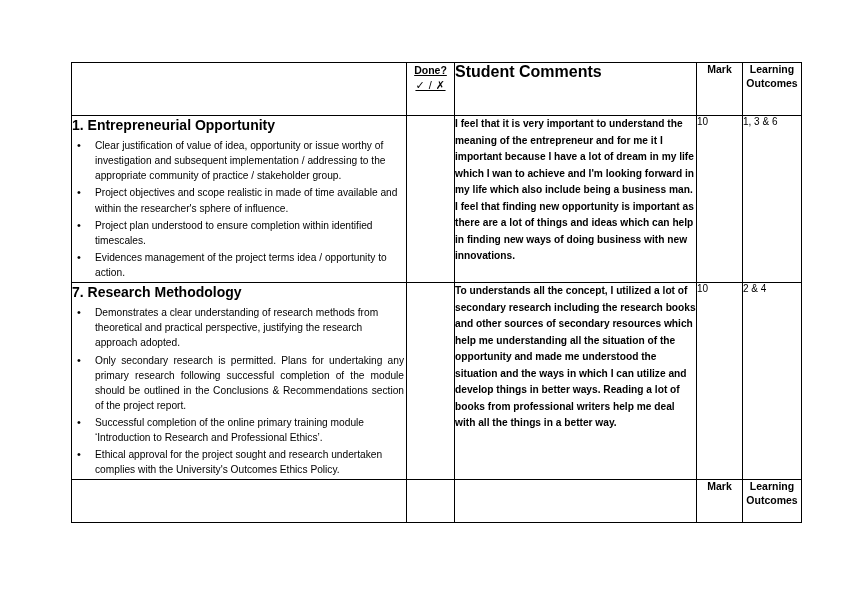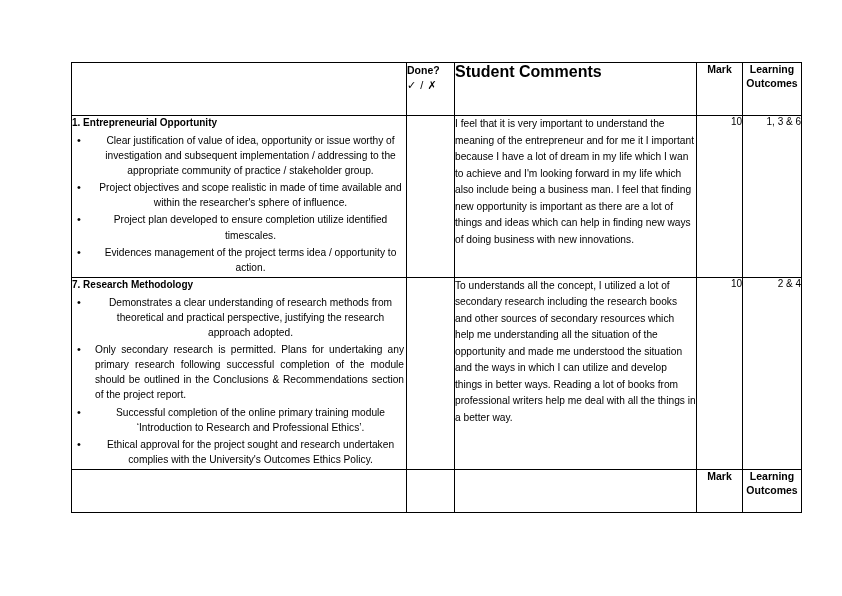--- a/index.html
+++ b/index.html
@@ -43,25 +43,26 @@
   col.c-comments { width: 242px; }
   col.c-mark     { width: 46px;  }
   col.c-lo       { width: 59px;  }
 
   
   tr.header-row td { height: 52px; }
   td.hdr-criteria {
     border: none;
   }
   td.hdr-done {
-    text-align: left;
+    text-align: center;
     padding: 6px 0 4px 4px;
     font-weight: bold;
     font-size: 10.5px;
     line-height: 1.45;
+    text-decoration: underline;
   }
   td.hdr-done .done-label { display: block; }
   td.hdr-done .done-marks {
     display: block;
     font-weight: normal;
     font-size: 11px;
     letter-spacing: 0.5px;
   }
   td.hdr-comments {
     font-weight: bold;
@@ -85,59 +86,59 @@
     line-height: 1.3;
   }
   td.hdr-lo .lo-l1, td.hdr-lo .lo-l2 { display: block; }
 
   
   td.criteria {
     padding: 8px 7px 8px 6px;
   }
   .crit-title {
     font-weight: bold;
-    font-size: 10px;
+    font-size: 14px;
     margin: 0 0 4px 0;
     line-height: 1.3;
   }
   ul.crit-list {
     margin: 0;
     padding: 0;
     list-style: none;
   }
   ul.crit-list li {
     position: relative;
     padding-left: 23px;
     margin-bottom: 2px;
     font-size: 10.2px;
     line-height: 1.48;
-    text-align: center;
   }
   ul.crit-list li::before {
     content: "\2022";
     position: absolute;
     left: 5px;
     top: -1px;
     font-size: 11px;
   }
   ul.crit-list li.justify {
     text-align: justify;
     padding-right: 2px;
   }
 
   
   td.comments {
     padding: 6px 6px 6px 5px;
     font-size: 10.2px;
     line-height: 1.62;
+    font-weight: bold;
   }
 
   
   td.mark, td.lo {
-    text-align: right;
+    text-align: left;
     vertical-align: middle;
     font-size: 10px;
   }
 
   
   tr.footer-row td { height: 42px; }
   td.ftr-mark, td.ftr-lo {
     text-align: center;
     vertical-align: middle;
     font-weight: bold;
@@ -180,21 +181,21 @@
           <span class="lo-l2">Outcomes</span>
         </td>
       </tr>
 
       <tr class="data-row">
         <td class="criteria">
           <p class="crit-title">1. Entrepreneurial Opportunity</p>
           <ul class="crit-list">
             <li>Clear justification of value of idea, opportunity or issue worthy of investigation and subsequent implementation / addressing to the appropriate community of practice / stakeholder group.</li>
             <li>Project objectives and scope realistic in made of time available and within the researcher's sphere of influence.</li>
-            <li>Project plan developed to ensure completion utilize identified timescales.</li>
+            <li>Project plan understood to ensure completion within identified timescales.</li>
             <li>Evidences management of the project terms idea / opportunity to action.</li>
           </ul>
         </td>
         <td class="done-cell">
           <span></span>
         </td>
         <td class="comments">
           <span>I feel that it is very important to understand the meaning of the entrepreneur and for me it I important because I have a lot of dream in my life which I wan to achieve and I'm looking forward in my life which also include being a business man. I feel that finding new opportunity is important as there are a lot of things and ideas which can help in finding new ways of doing business with new innovations.</span>
         </td>
         <td class="mark">

